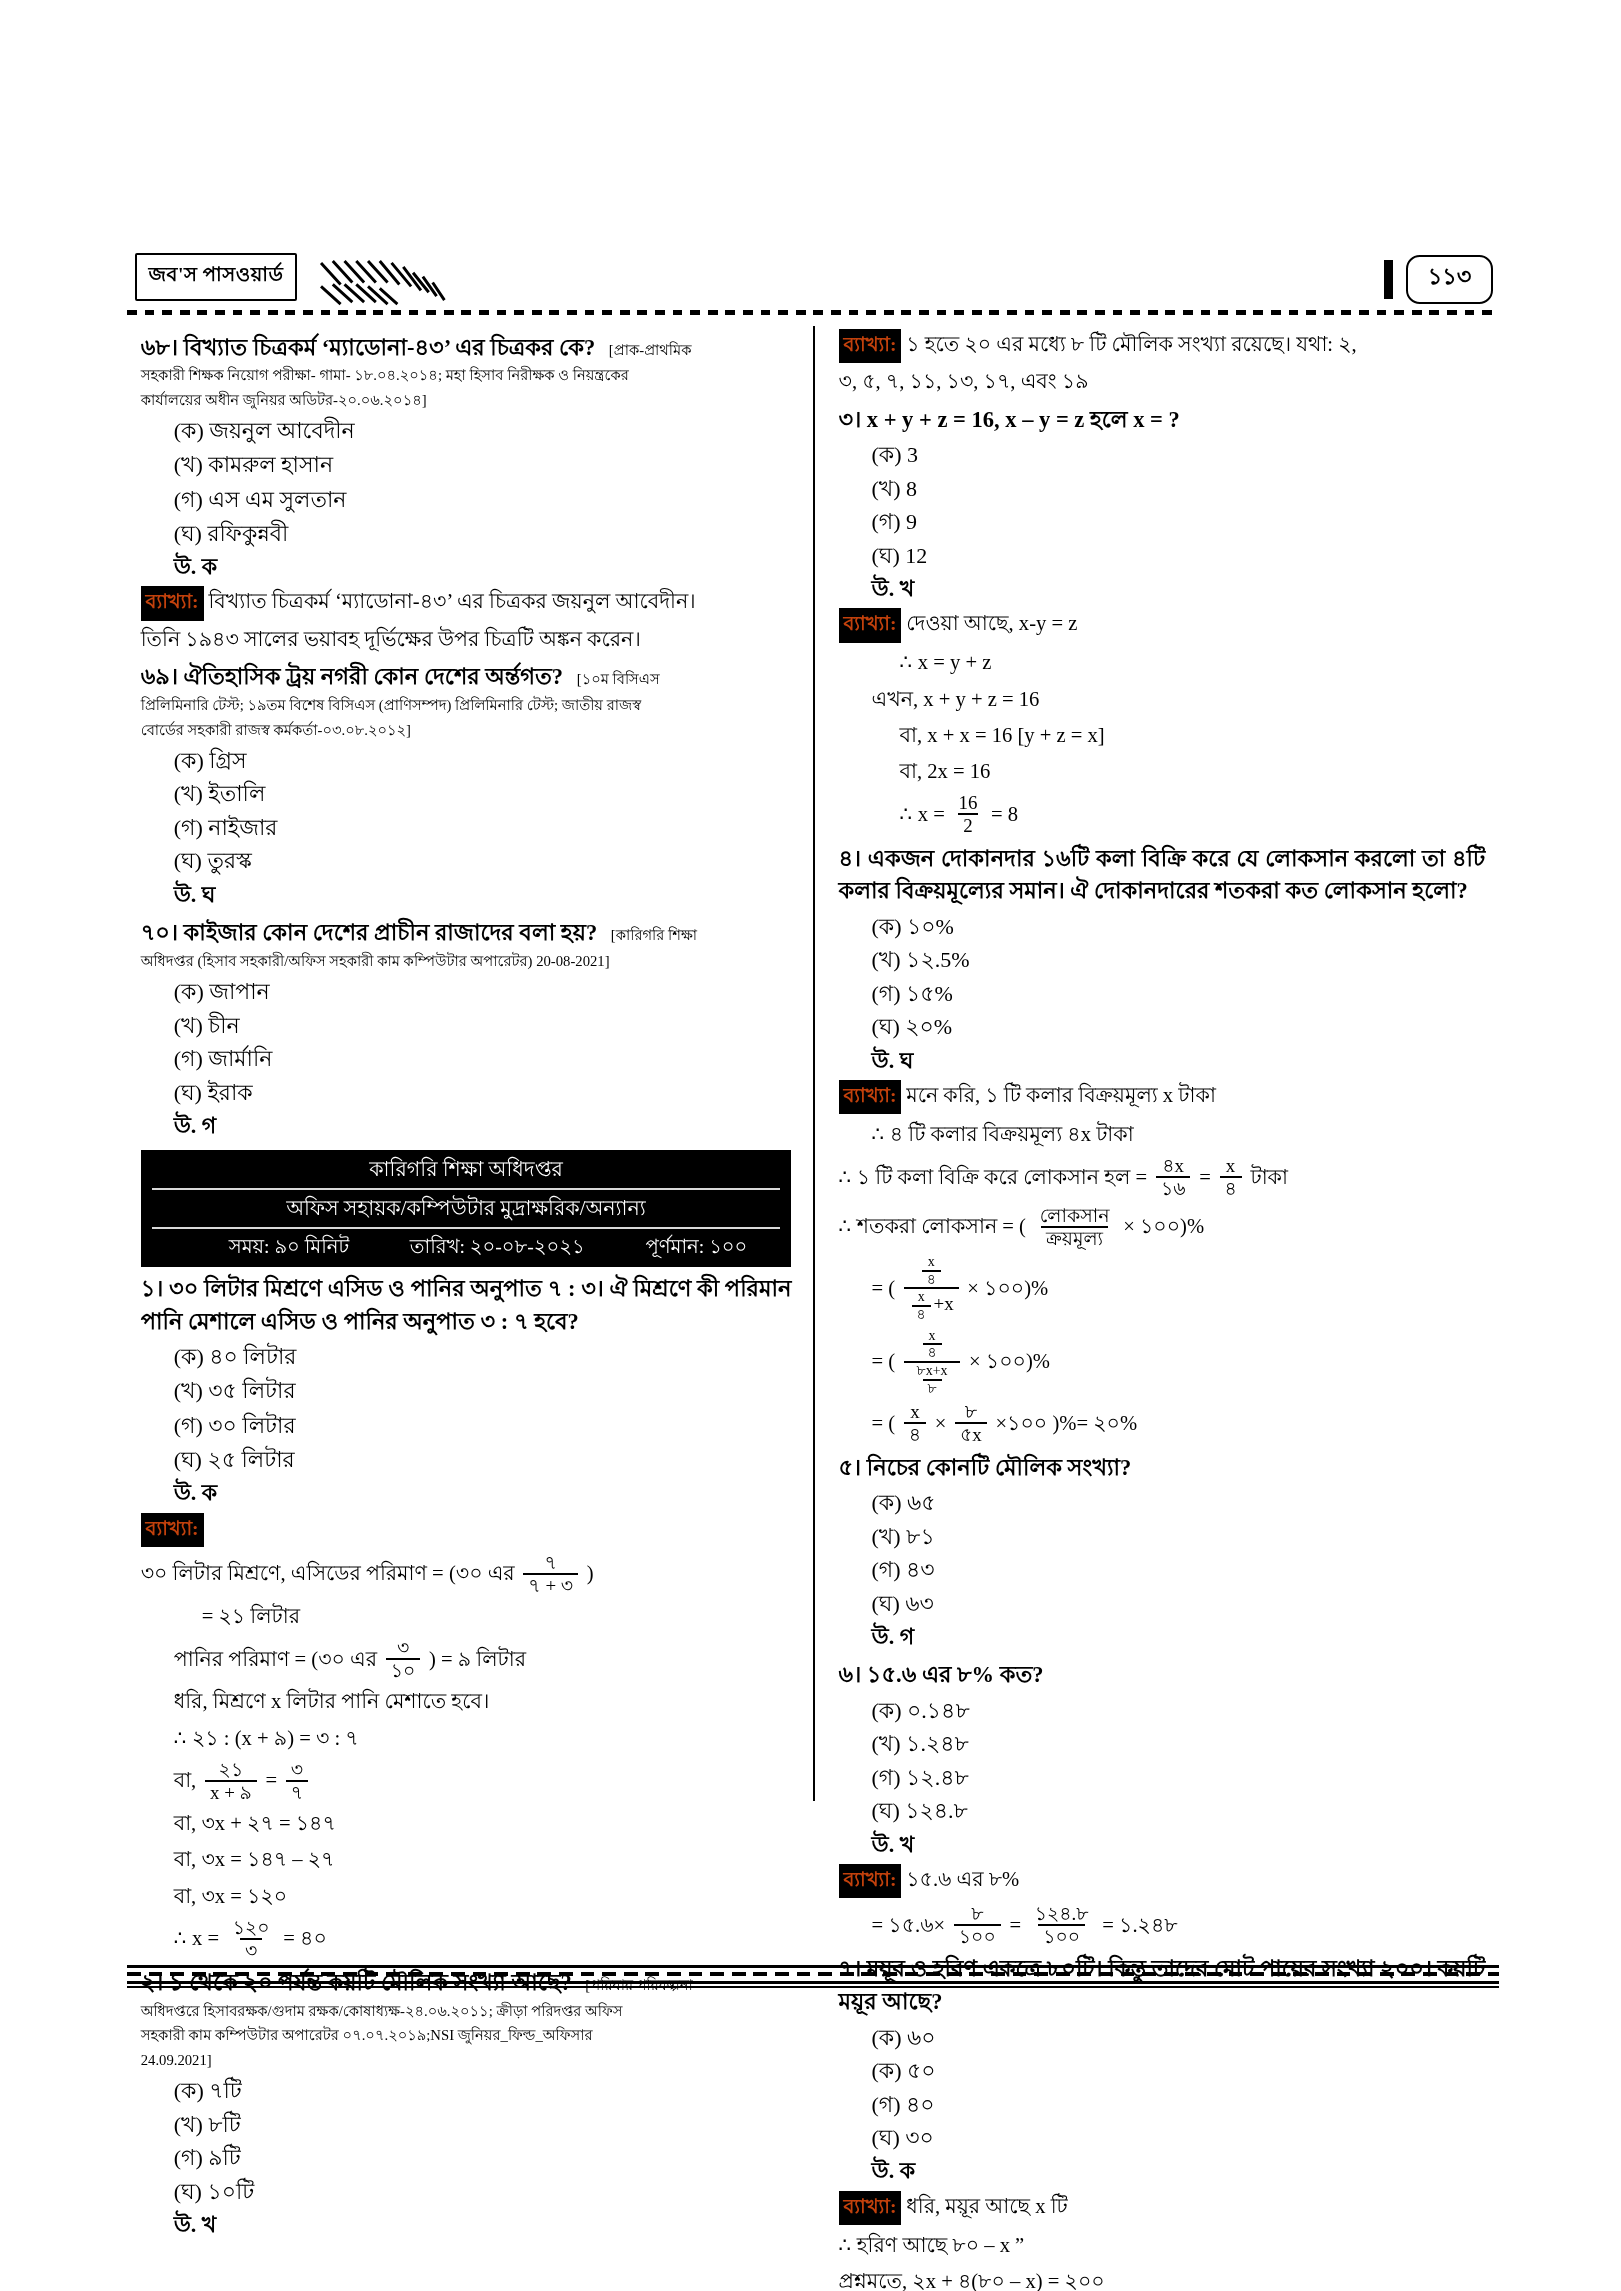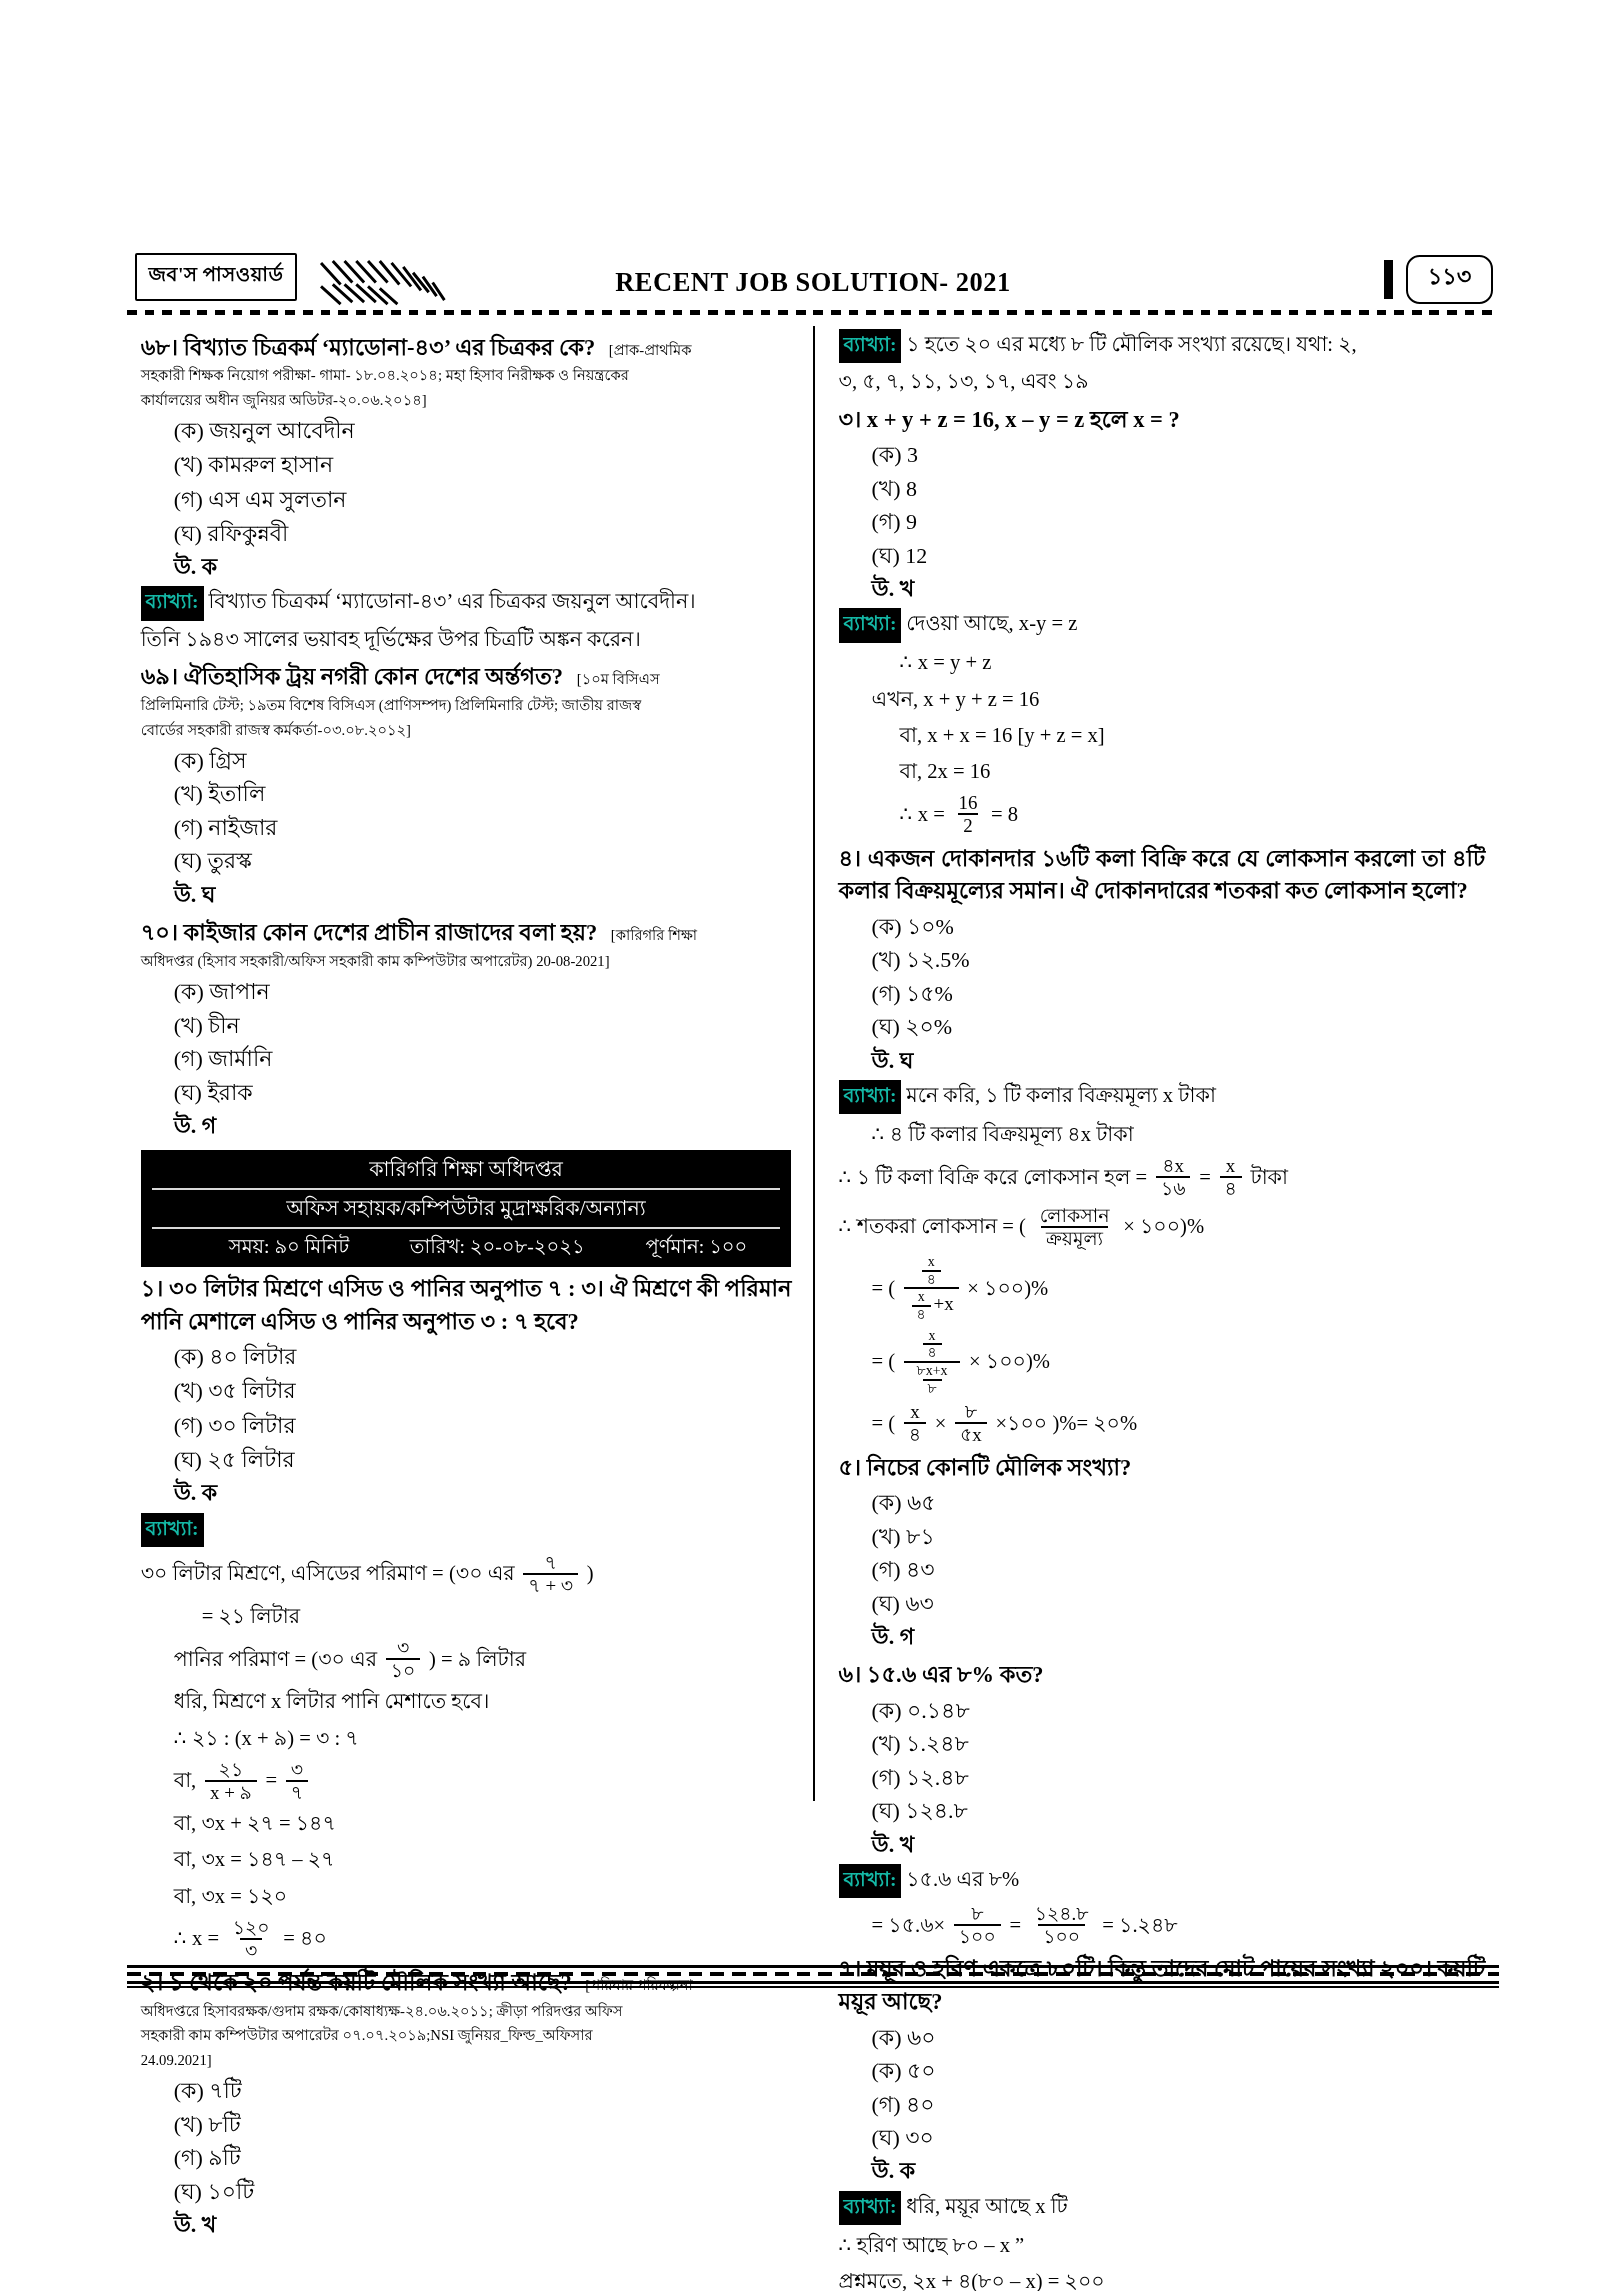--- a/index.html
+++ b/index.html
@@ -111,21 +111,21 @@
     margin:2px 0 2px 0;
     padding-left:33px;
     flex-direction:column;
   }
   .opts.two > span { width:47%; }
   .opts.four > span { flex:1 1 0; }
   .ans { font-weight:bold; white-space:nowrap; }
 
   .tag {
     display:inline-block;
-    background:#000; color:#14b8a6;
+    background:#000; color:#c2410c;
     font-weight:bold;
     padding:1px 4.9px 2.9px 4.9px;
     font-size:19.6px;
     margin-right:4.9px;
     vertical-align:baseline;
   }
   .expl { margin:2.9px 0 2px 0; font-size:20.6px; line-height:1.55; }
   .line { margin:4.9px 0; font-size:20.6px; }
   .ind1 { padding-left:33px; }
   .ind2 { padding-left:61px; }
@@ -177,21 +177,20 @@
 
   <div class="header">
     <div class="logo-box">জব'স পাসওয়ার্ড</div>
     <svg class="logo-tail" viewBox="0 0 150 48">
       <g stroke="#000" stroke-width="3" fill="none">
         <path d="M2,4 L22,26 M14,2 L34,24 M26,2 L46,24 M38,2 L58,24 M50,2 L70,24 M62,2 L82,26 M74,4 L94,28 M86,8 L104,32"></path>
         <path d="M2,28 L22,46 M14,26 L34,44 M26,26 L46,44 M38,26 L58,44 M50,28 L70,46 M62,30 L80,46"></path>
         <path d="M96,14 L112,34 M106,18 L120,38 M116,24 L128,42"></path>
       </g>
     </svg>
-    <div class="header-title">RECENT JOB SOLUTION- 2021</div>
     <div class="page-num-wrap">
       <div class="page-num-bar"></div>
       <div class="page-num-box">১১৩</div>
     </div>
     <div class="header-dash"></div>
   </div>
 
   <div class="columns">
     <div class="vdivider"></div>
 

